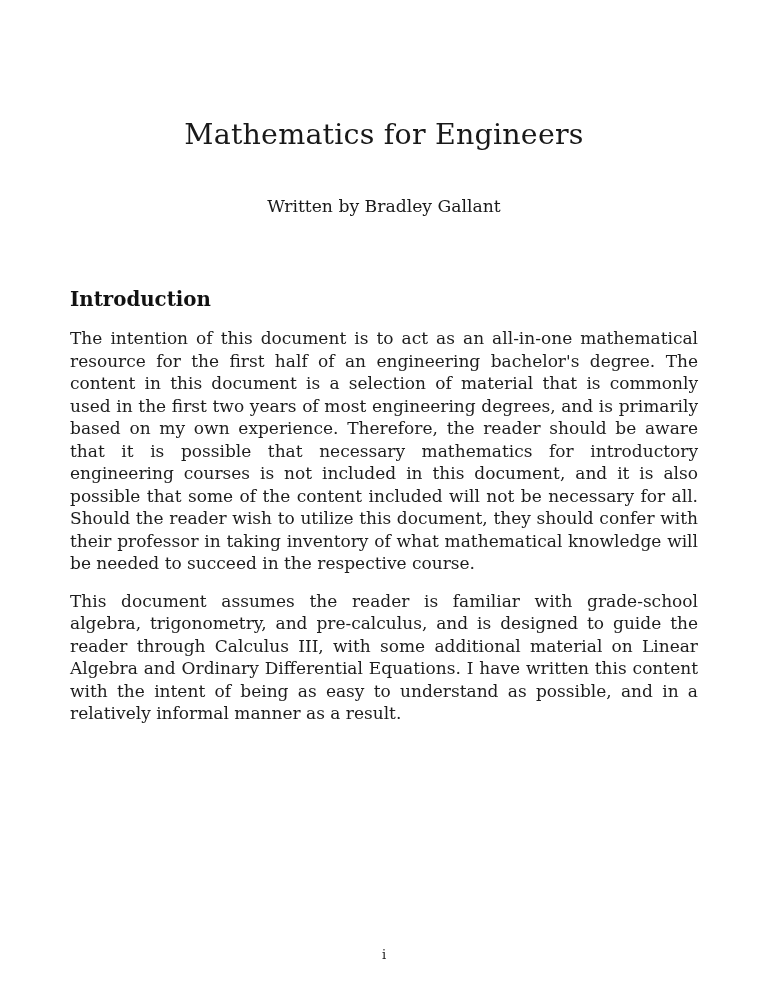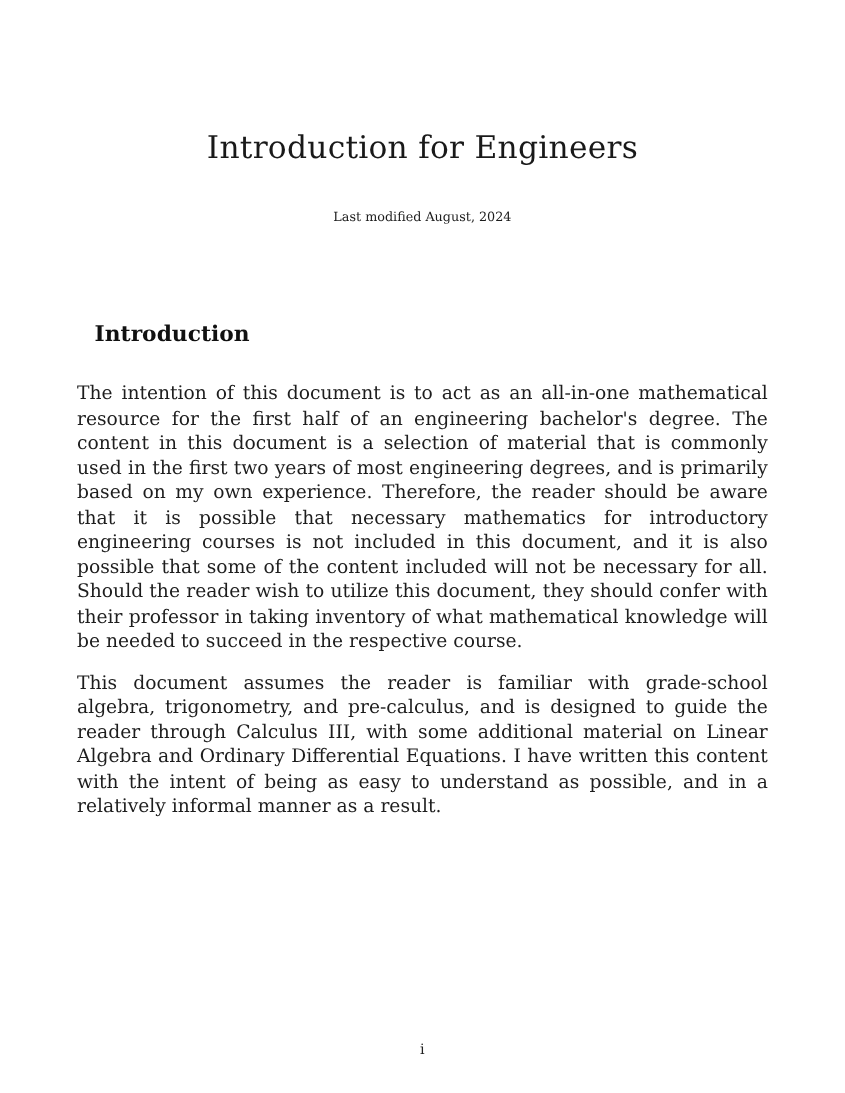--- a/index.html
+++ b/index.html
@@ -54,21 +54,21 @@
     padding-top: 37px;
     font-family: "DejaVu Serif", serif;
     font-weight: 400;
     font-size: 11.6px;
     line-height: 16px;
     color: #1c1c1c;
   }
 
   
   .section-heading {
-    margin: 16px;
+    margin: 0;
     padding-top: 70px;
     font-family: "DejaVu Serif", serif;
     font-weight: 700;
     font-size: 19.8px;
     line-height: 24px;
     text-align: left;
     color: #111111;
   }
 
   
@@ -103,22 +103,22 @@
   }
 </style>
 </head>
 <body>
 
 <div class="page">
 
   <div class="content">
 
     <div class="title-block">
-      <h1 class="doc-title">Introduction for Engineers</h1>
-      <p class="doc-date">Last modified August, 2024</p>
+      <h1 class="doc-title">Mathematics for Engineers</h1>
+      <p class="doc-author">Written by Bradley Gallant</p>
     </div>
 
     <h2 class="section-heading">Introduction</h2>
 
     <p class="body-text first">The intention of this document is to act as an all-in-one mathematical resource for the first half of an engineering bachelor's degree. The content in this document is a selection of material that is commonly used in the first two years of most engineering degrees, and is primarily based on my own experience. Therefore, the reader should be aware that it is possible that necessary mathematics for introductory engineering courses is not included in this document, and it is also possible that some of the content included will not be necessary for all. Should the reader wish to utilize this document, they should confer with their professor in taking inventory of what mathematical knowledge will be needed to succeed in the respective course.</p>
 
     <p class="body-text subsequent">This document assumes the reader is familiar with grade-school algebra, trigonometry, and pre-calculus, and is designed to guide the reader through Calculus III, with some additional material on Linear Algebra and Ordinary Differential Equations. I have written this content with the intent of being as easy to understand as possible, and in a relatively informal manner as a result.</p>
 
   </div>
 

